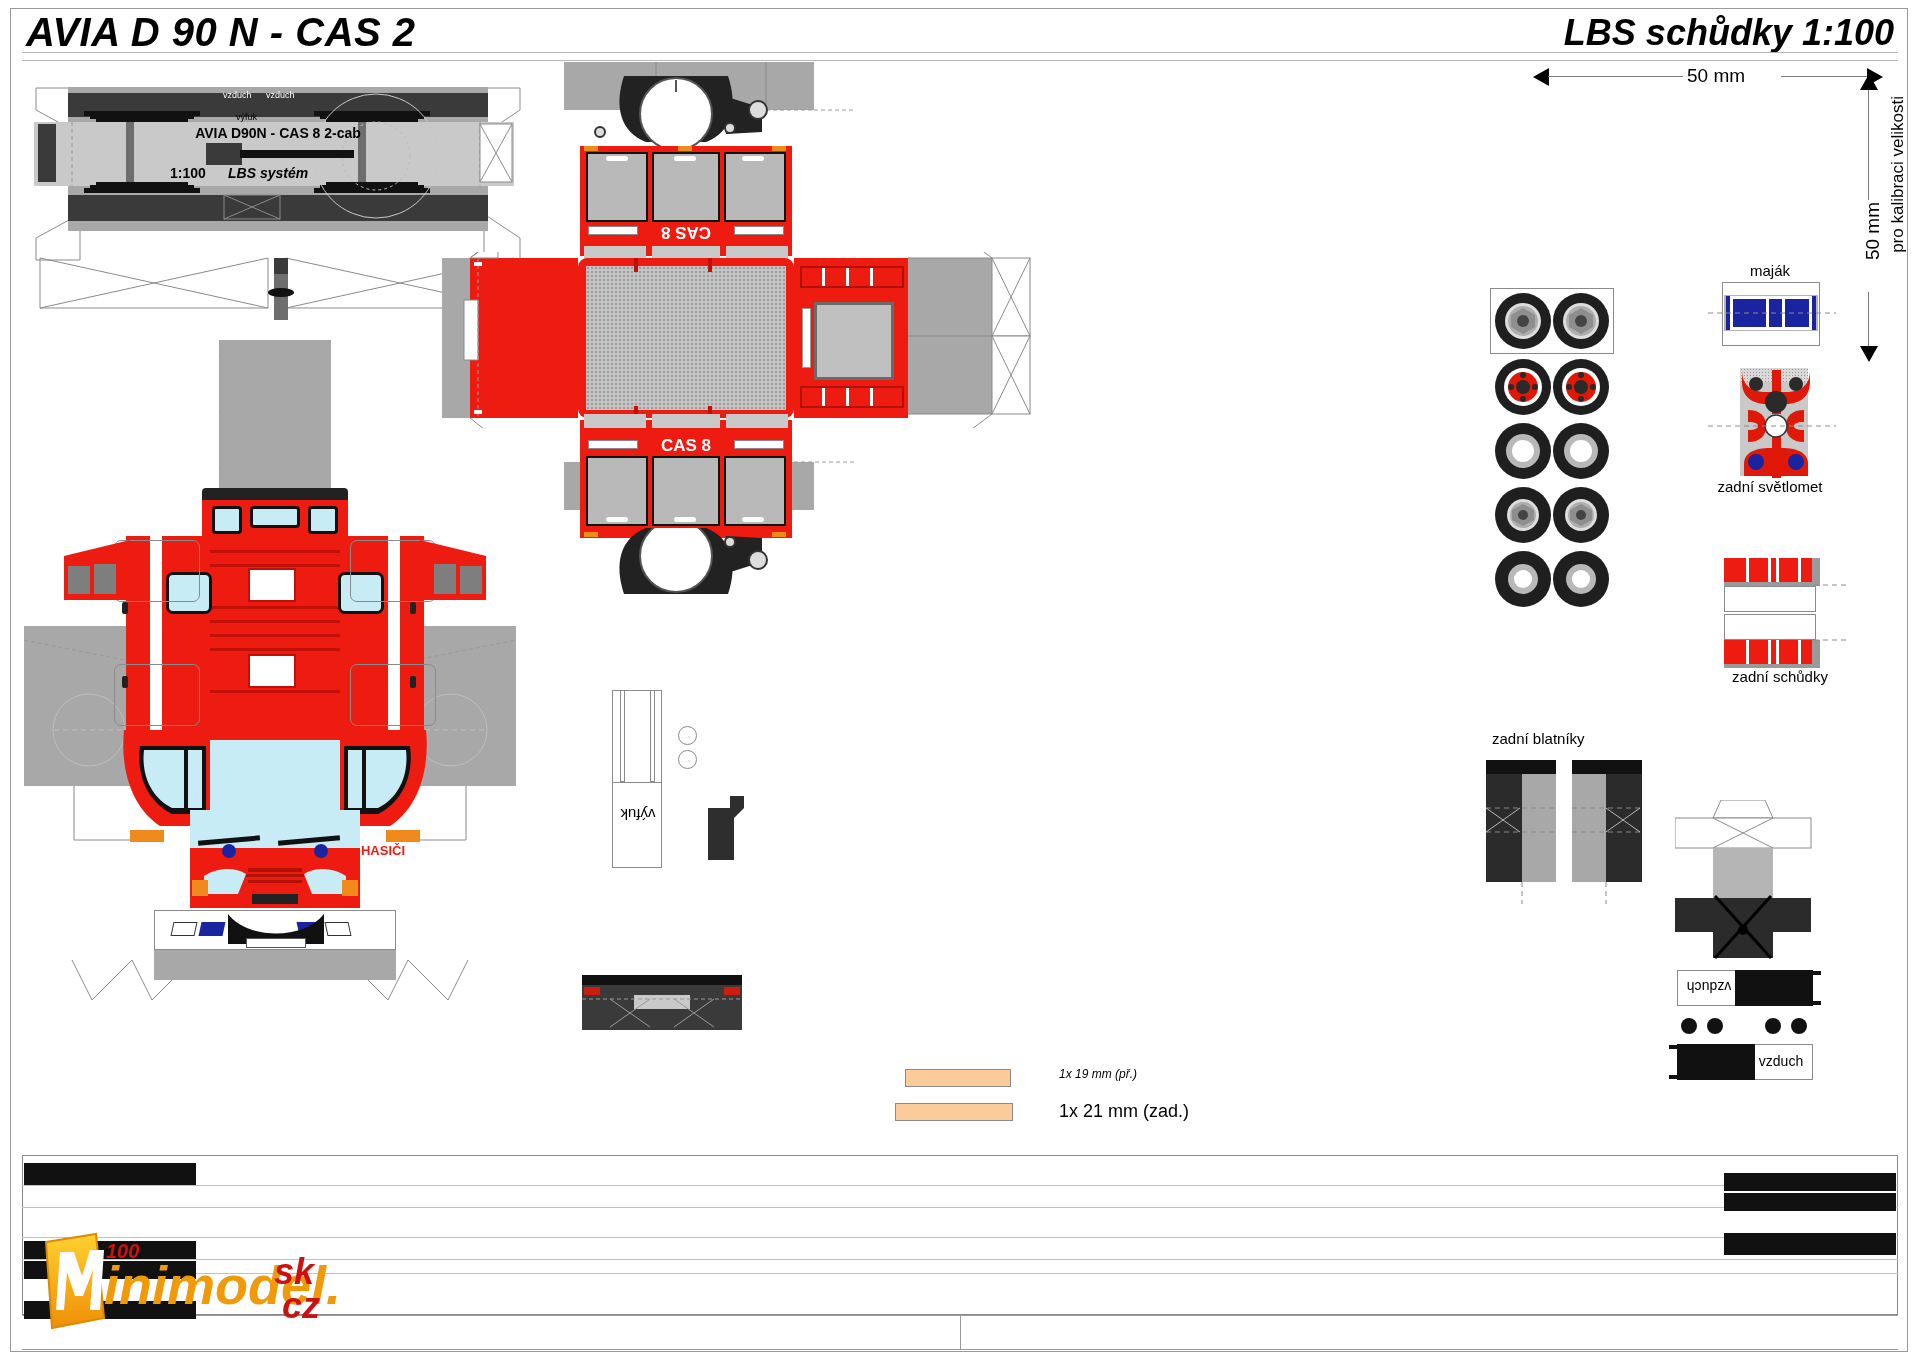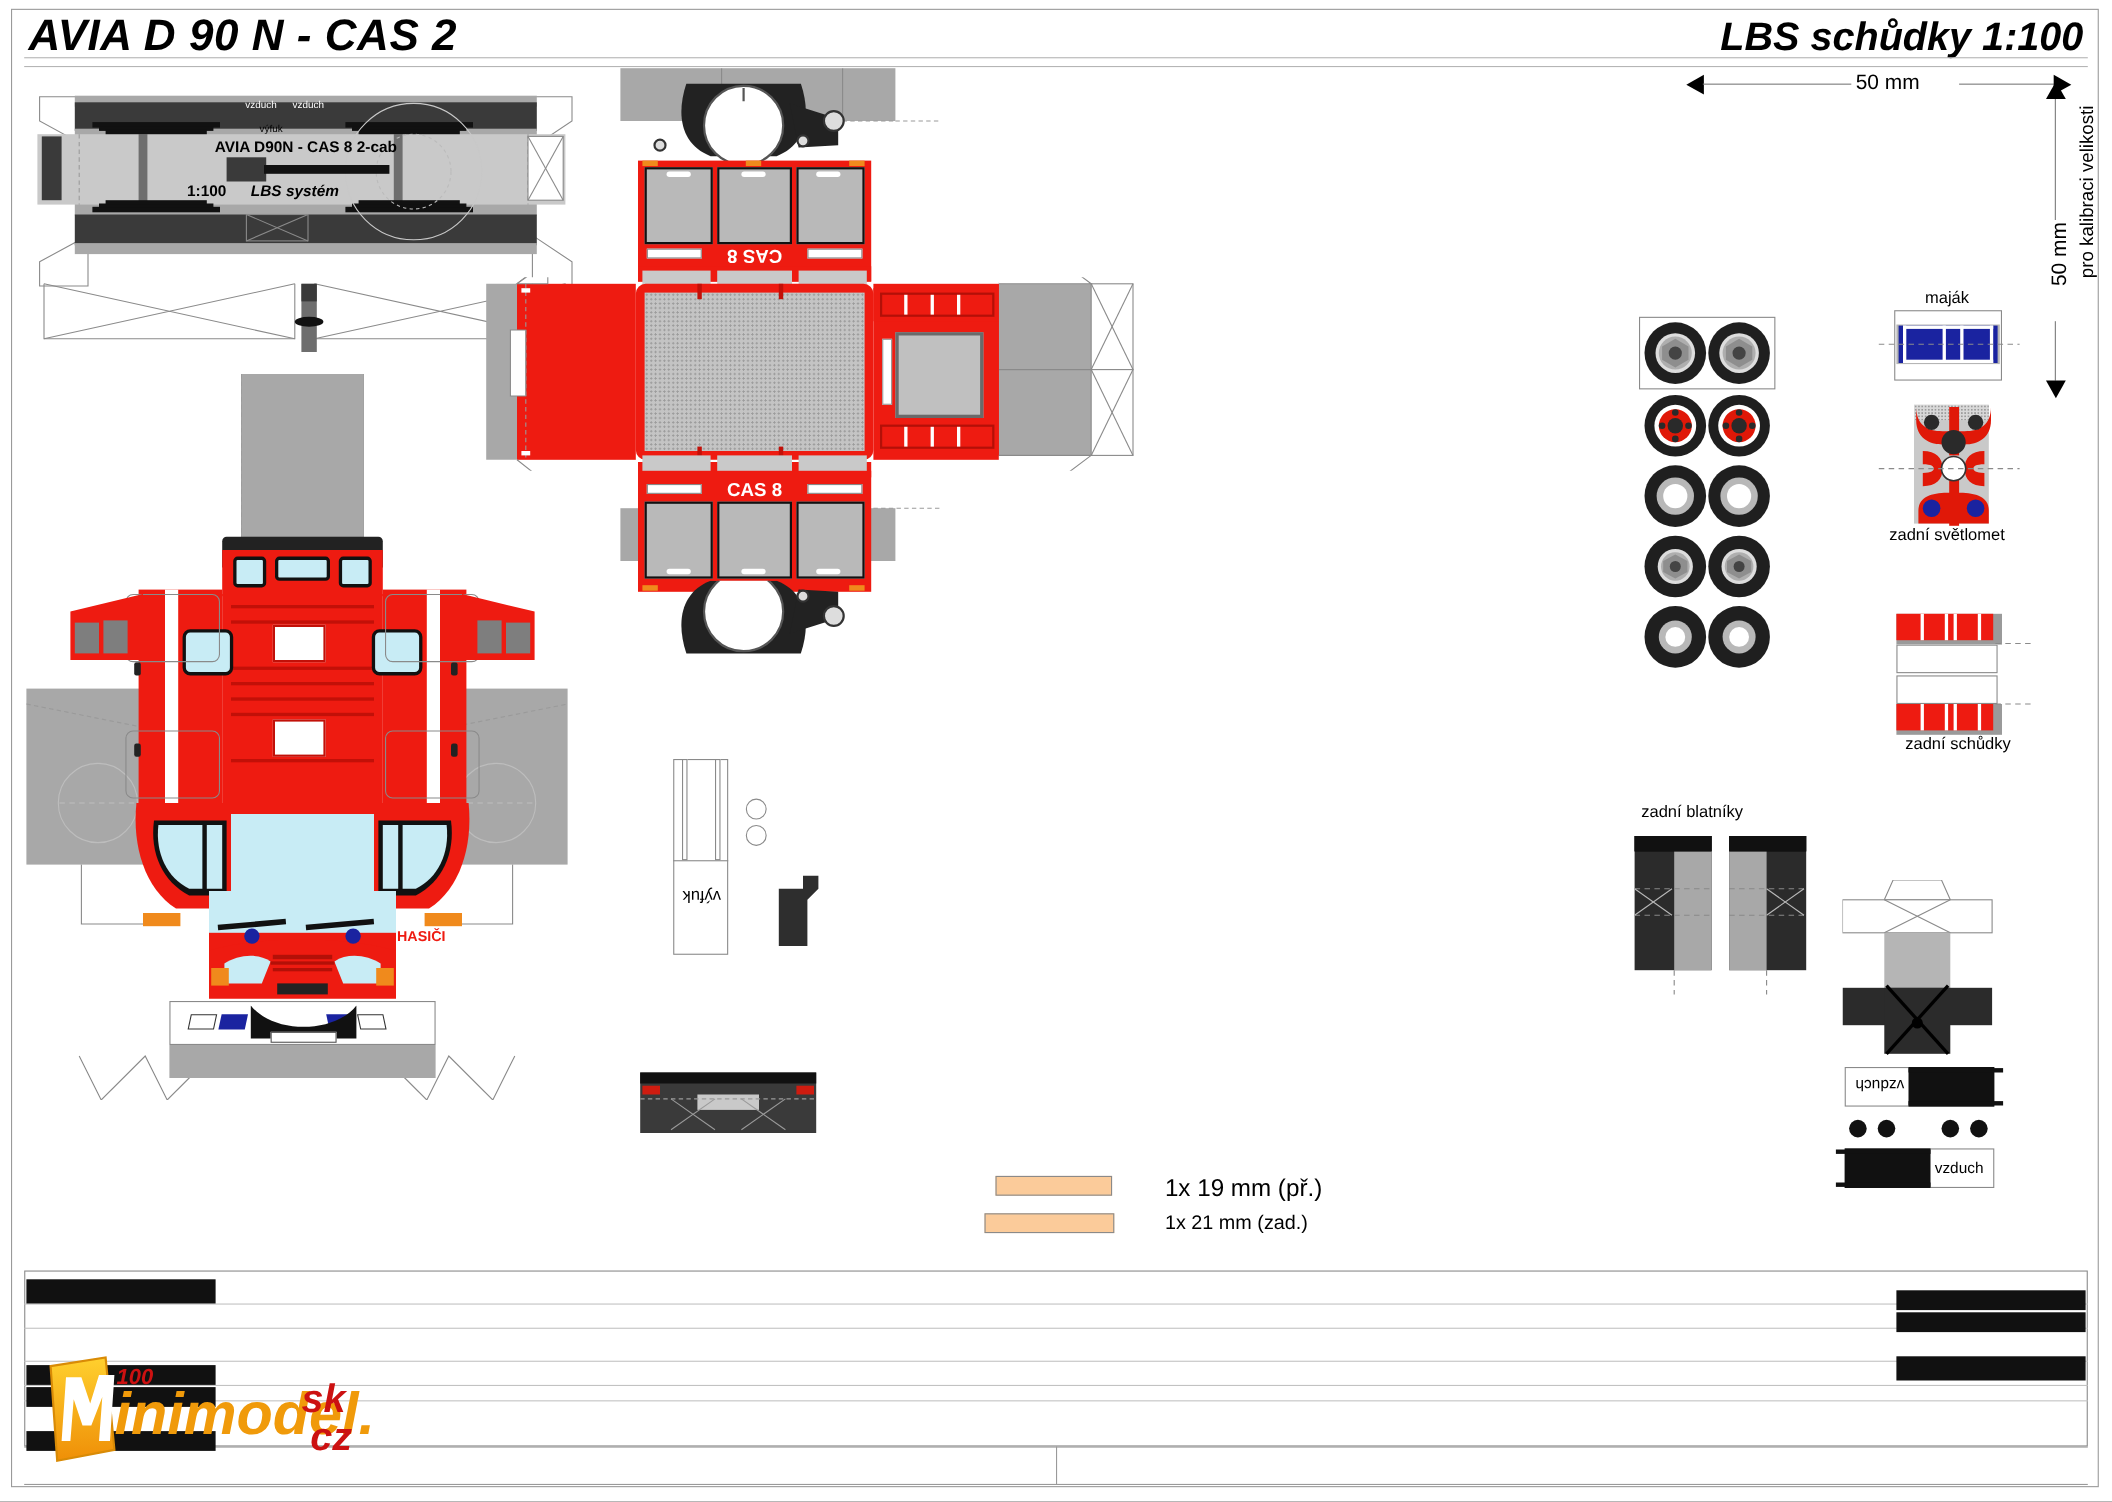--- a/index.html
+++ b/index.html
@@ -606,21 +606,21 @@
       <div class="abs cut" style="left:0;top:0;width:136px;height:36px;"></div>
       <div class="abs blk" style="left:0;top:0;width:78px;height:36px;"></div>
       <div class="abs blk" style="left:-8px;top:1px;width:86px;height:4px;"></div>
       <div class="abs blk" style="left:-8px;top:31px;width:86px;height:4px;"></div>
       <div class="abs nosel" style="left:76px;top:9px;width:56px;text-align:center;font-size:14px;color:#000;">vzduch</div>
     </div>
   </div>
 
   <div class="abs" style="left:905px;top:1065px;width:420px;height:70px;">
     <div class="abs peach" style="left:0;top:4px;width:106px;height:18px;"></div>
-    <div class="abs nosel" style="left:154px;top:2px;font-size:22px;color:#000;">1x 19 mm (př.)</div>
+    <div class="abs nosel" style="left:154px;top:2px;font-size:12px;color:#000;font-style:italic;">1x 19 mm (př.)</div>
     <div class="abs peach" style="left:-10px;top:38px;width:118px;height:18px;"></div>
     <div class="abs nosel" style="left:154px;top:36px;font-size:18px;color:#000;">1x 21 mm (zad.)</div>
   </div>
 
   <div class="abs" style="left:22px;top:1155px;width:1876px;height:195px;">
     <div class="abs cut" style="left:0;top:0;width:1876px;height:160px;background:transparent;"></div>
 
     <div class="abs" style="left:0;top:30px;width:1876px;height:1px;background:#c2c2c2;"></div>
     <div class="abs" style="left:0;top:52px;width:1876px;height:1px;background:#c2c2c2;"></div>
     <div class="abs" style="left:0;top:82px;width:1876px;height:1px;background:#c2c2c2;"></div>

